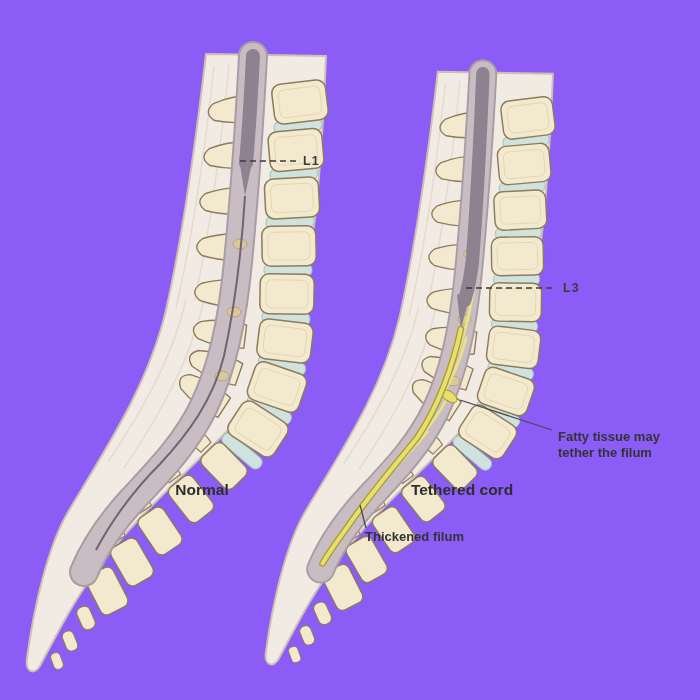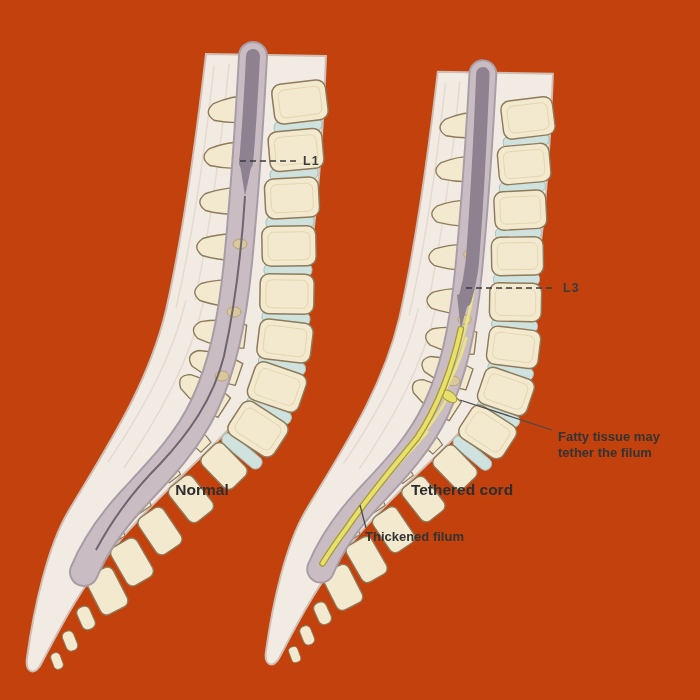--- a/index.html
+++ b/index.html
@@ -1,19 +1,19 @@
 <!DOCTYPE html>
 <html><head>
 <meta charset="utf-8">
 <style>
   html,body{margin:0;padding:0;background:#ffffff;}
   .figure{
     position:relative;
     width:700px;height:700px;
-    background:#c2410c;
+    background:#8b5cf6;
     font-family:"Liberation Sans", sans-serif;
     overflow:hidden;
   }
   svg{display:block;}
   .cap{font-family:"Liberation Sans",sans-serif;font-size:15.5px;font-weight:bold;fill:#2e2e2e;}
   .lvl{font-family:"Liberation Sans",sans-serif;font-size:12.5px;font-weight:bold;fill:#3b3b3b;letter-spacing:1px;}
   .ann{font-family:"Liberation Sans",sans-serif;font-size:13px;font-weight:bold;fill:#343434;}
 </style>
 </head>
 <body>

